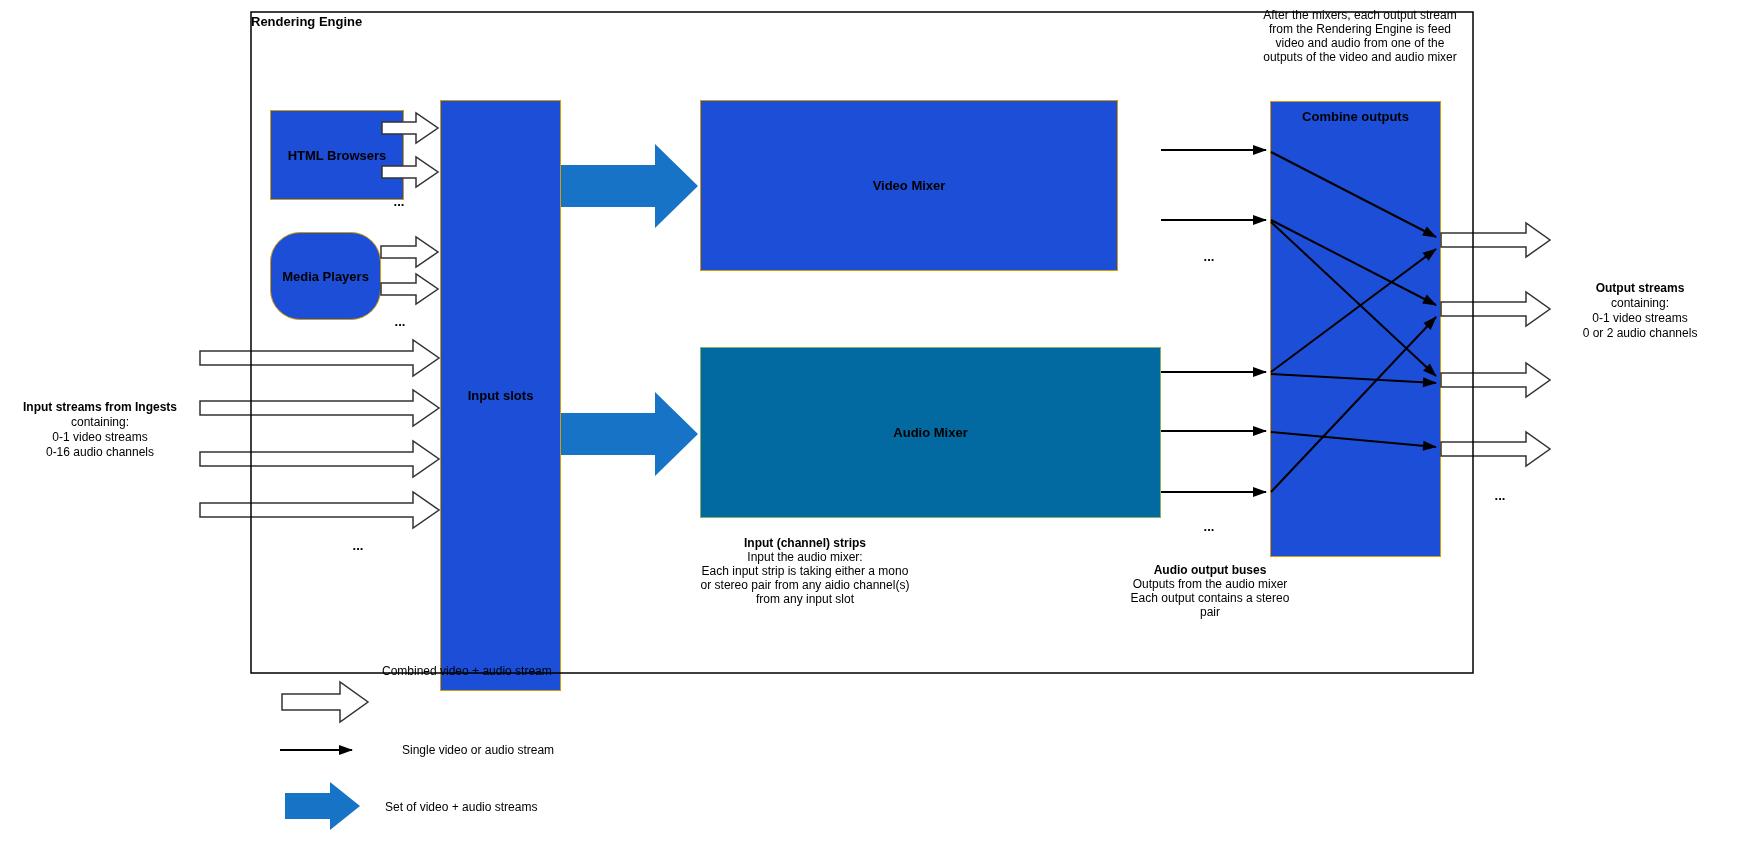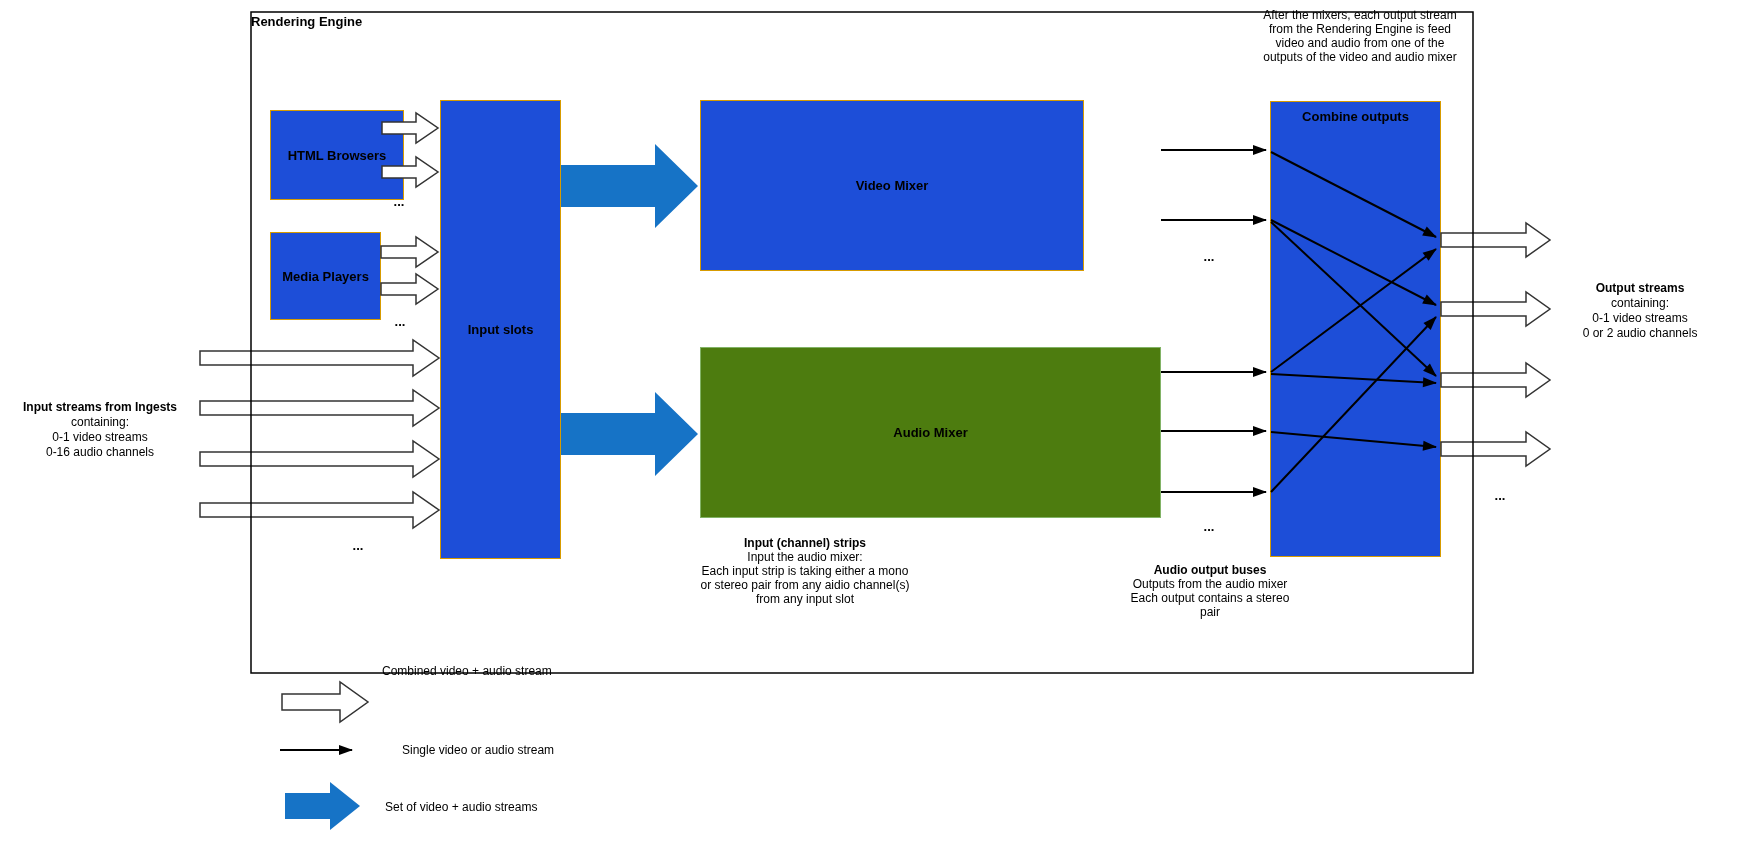--- a/index.html
+++ b/index.html
@@ -1,48 +1,48 @@
 <!DOCTYPE html>
 <html><head>
 <meta charset="utf-8">
 <style>
   html,body{margin:0;padding:0;background:#fff;}
   .canvas{position:relative;width:1740px;height:846px;background:#fff;
           font-family:"Liberation Sans",sans-serif;color:#000;overflow:hidden;}
   .box{position:absolute;box-sizing:border-box;border:1px solid #D79B00;background:#1d4ed8;
        display:flex;align-items:center;justify-content:center;text-align:center;
        font-size:13px;font-weight:bold;}
-  .box.green{background:#4d7c0f;border-color:#82B366;}
+  .box.green{background:#0369a1;border-color:#82B366;}
   .box.toplabel{align-items:flex-start;padding-top:7px;}
   .note{position:absolute;font-size:12px;line-height:14px;text-align:center;}
   .note.lh15{line-height:15px;}
   .note .b{font-weight:bold;}
   .dots{position:absolute;width:30px;text-align:center;font-size:13px;font-weight:bold;}
   .legend-label{position:absolute;font-size:12px;white-space:nowrap;}
   .title{position:absolute;font-size:13px;font-weight:bold;text-align:left;}
   svg.overlay{position:absolute;left:0;top:0;pointer-events:none;}
 </style>
 </head>
 <body>
 
 <div class="canvas">
 
   <div class="box" style="left:270px;top:110px;width:134px;height:90px;">
     <span>HTML Browsers</span>
   </div>
 
-  <div class="box" style="left:270px;top:232px;width:111px;height:88px;">
+  <div class="box" style="left:270px;top:232px;width:111px;height:88px;border-radius:30px;">
     <span>Media Players</span>
   </div>
 
-  <div class="box" style="left:440px;top:100px;width:121px;height:459px;">
+  <div class="box" style="left:440px;top:100px;width:121px;height:591px;">
     <span>Input slots</span>
   </div>
 
-  <div class="box" style="left:700px;top:100px;width:384px;height:171px;">
+  <div class="box" style="left:700px;top:100px;width:418px;height:171px;">
     <span>Video Mixer</span>
   </div>
 
   <div class="box green" style="left:700px;top:347px;width:461px;height:171px;">
     <span>Audio Mixer</span>
   </div>
 
   <div class="box toplabel" style="left:1270px;top:101px;width:171px;height:456px;">
     <span>Combine outputs</span>
   </div>

